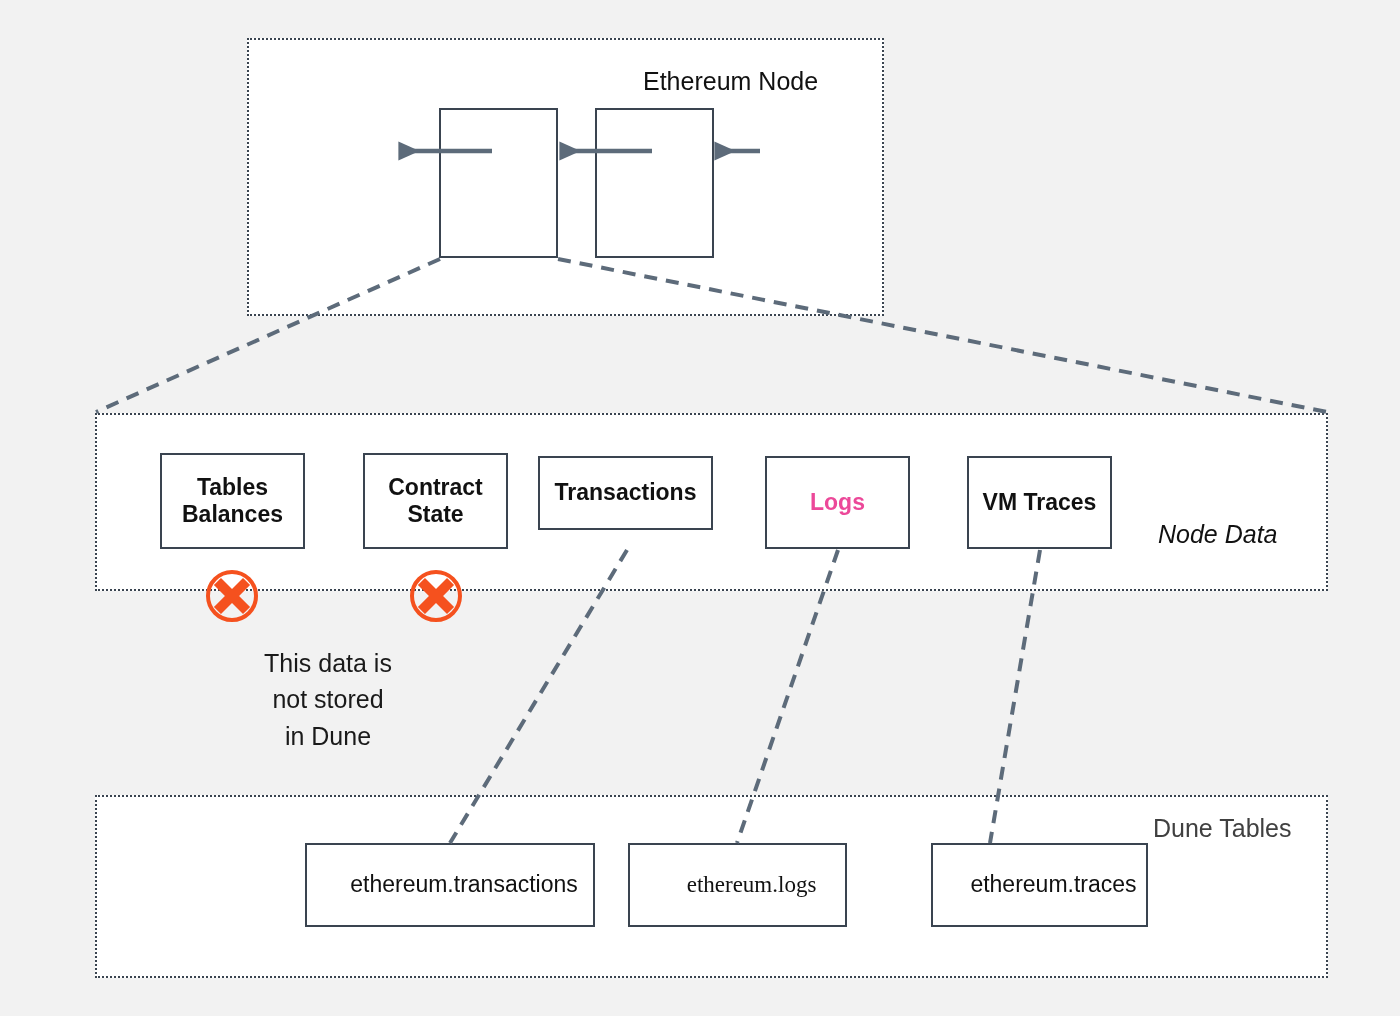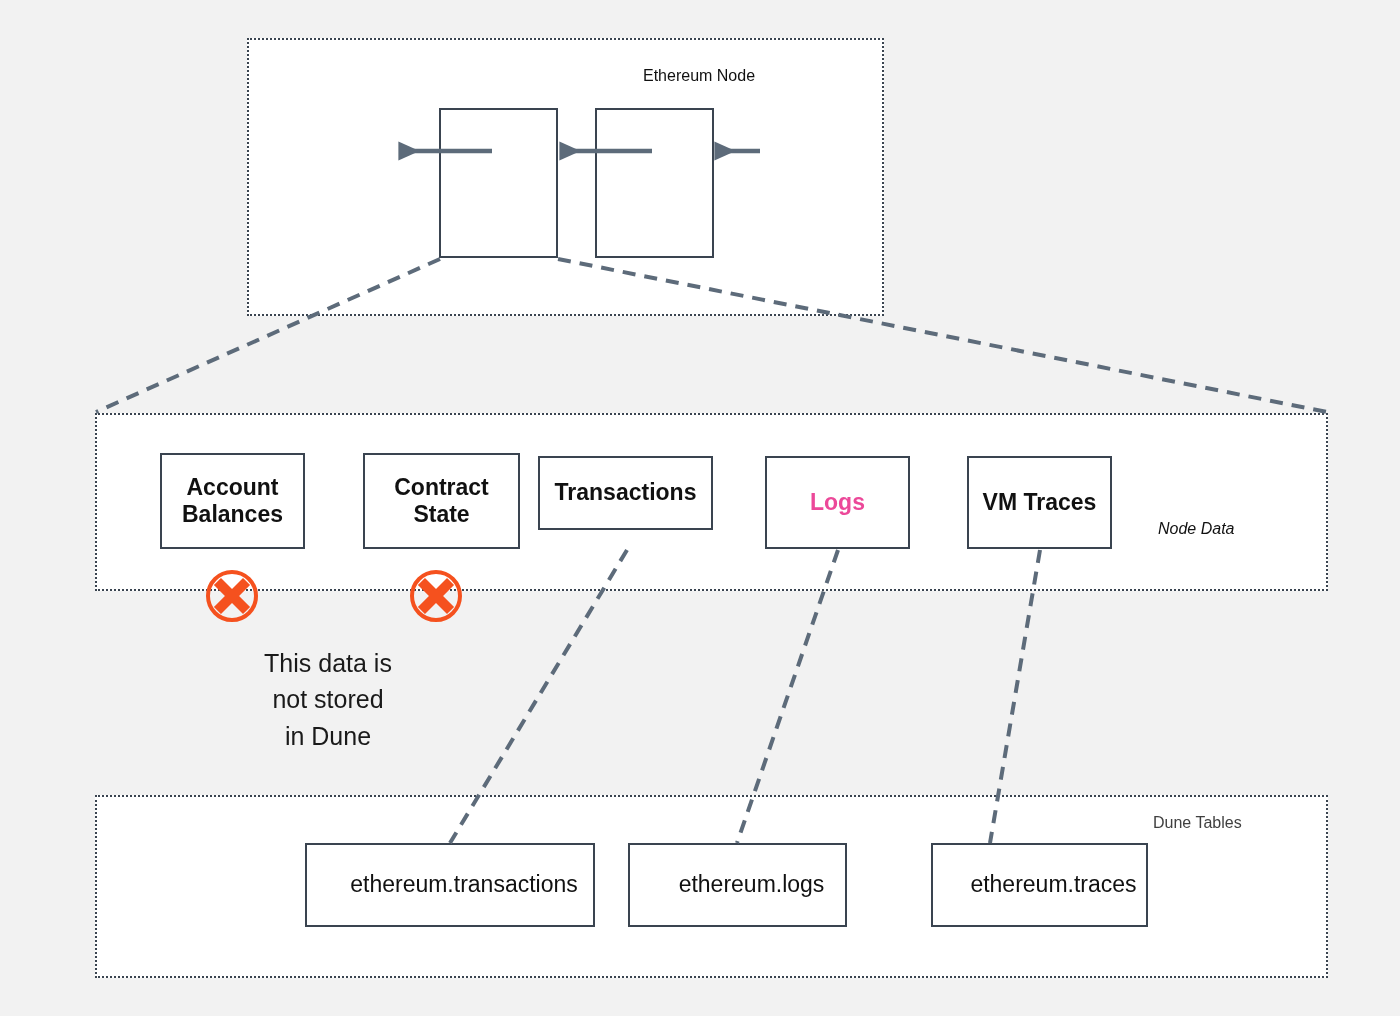--- a/index.html
+++ b/index.html
@@ -27,21 +27,21 @@
   .region {
     position: absolute;
     border: 2px dotted #3a4450;
     box-sizing: border-box;
     background: #ffffff;
   }
 
   .region-label {
     position: absolute;
     color: #1a1a1a;
-    font-size: 16px;
+    font-size: 25px;
     line-height: 1.15;
     white-space: nowrap;
   }
 
   
   .node-rect {
     position: absolute;
     border: 2px solid #3a4450;
     background: #ffffff;
     box-sizing: border-box;
@@ -103,30 +103,30 @@
   <div class="region" id="region-node-data" style="left: 95px; top: 413px; width: 1233px; height: 178px; border-color: rgb(58, 68, 80);"></div>
   <div class="region" id="region-dune-tables" style="left: 95px; top: 795px; width: 1233px; height: 183px; border-color: rgb(58, 68, 80);"></div>
 
   <div class="region-label" id="label-ethereum-node" style="left: 643px; top: 67px; color: rgb(17, 17, 17);">Ethereum Node</div>
   <div class="region-label" id="label-node-data" style="left: 1158px; top: 520px; color: rgb(17, 17, 17); font-style: italic;">Node Data</div>
   <div class="region-label" id="label-dune-tables" style="left: 1153px; top: 814px; color: #404040;">Dune Tables</div>
 
   <div class="node-rect" id="node-rect-left" style="left: 439px; top: 108px; width: 119px; height: 150px; border-color: rgb(58, 68, 80);"></div>
   <div class="node-rect" id="node-rect-right" style="left: 595px; top: 108px; width: 119px; height: 150px; border-color: rgb(58, 68, 80);"></div>
 
-  <div class="entity-box" id="box-account-balances" style="left: 160px; top: 453px; width: 145px; height: 96px; border-color: rgb(58, 68, 80); color: rgb(17, 17, 17); white-space: pre-line;">Account
+  <div class="entity-box" id="box-account-balances" style="left: 160px; top: 453px; width: 145px; height: 96px; border-color: rgb(58, 68, 80); color: rgb(17, 17, 17); white-space: pre-line;">Tables
 Balances</div>
-  <div class="entity-box" id="box-contract-state" style="left: 363px; top: 453px; width: 157px; height: 96px; border-color: rgb(58, 68, 80); color: rgb(17, 17, 17); white-space: pre-line;">Contract
+  <div class="entity-box" id="box-contract-state" style="left: 363px; top: 453px; width: 145px; height: 96px; border-color: rgb(58, 68, 80); color: rgb(17, 17, 17); white-space: pre-line;">Contract
 State</div>
   <div class="entity-box" id="box-transactions" style="left: 538px; top: 456px; width: 175px; height: 74px; border-color: rgb(58, 68, 80); color: rgb(17, 17, 17); white-space: pre-line;">Transactions</div>
   <div class="entity-box" id="box-logs" style="left: 765px; top: 456px; width: 145px; height: 93px; border-color: rgb(58, 68, 80); color: #ec4899; white-space: pre-line;">Logs</div>
   <div class="entity-box" id="box-vm-traces" style="left: 967px; top: 456px; width: 145px; height: 93px; border-color: rgb(58, 68, 80); color: rgb(17, 17, 17); white-space: pre-line;">VM Traces</div>
 
   <div class="entity-box table-box" id="box-ethereum-transactions" style="left: 305px; top: 843px; width: 290px; height: 84px; border-color: rgb(58, 68, 80); color: rgb(17, 17, 17);">ethereum.transactions</div>
-  <div class="entity-box table-box" id="box-ethereum-logs" style="left: 628px; top: 843px; width: 219px; height: 84px; border-color: rgb(58, 68, 80); color: rgb(17, 17, 17);">ethereum.logs</div>
+  <div class="entity-box table-box" id="box-ethereum-logs" style="left: 628px; top: 843px; width: 219px; height: 84px; border-color: rgb(58, 68, 80); color: rgb(17, 17, 17); font-family: Liberation Serif, serif;">ethereum.logs</div>
   <div class="entity-box table-box" id="box-ethereum-traces" style="left: 931px; top: 843px; width: 217px; height: 84px; border-color: rgb(58, 68, 80); color: rgb(17, 17, 17);">ethereum.traces</div>
 
   <div class="note-text" id="not-stored-note" style="left: 248px; top: 645px; width: 160px;">This data is
 not stored
 in Dune</div>
 
   <svg id="overlay" viewBox="0 0 1400 1016" xmlns="http://www.w3.org/2000/svg">
       <defs>
         <marker id="arrowhead" markerWidth="5" markerHeight="5" refX="4.2" refY="2.5" orient="auto" markerUnits="strokeWidth">
           <path d="M5,0.4 L0.3,2.5 L5,4.6 Z" fill="#5d6b7a"></path>

